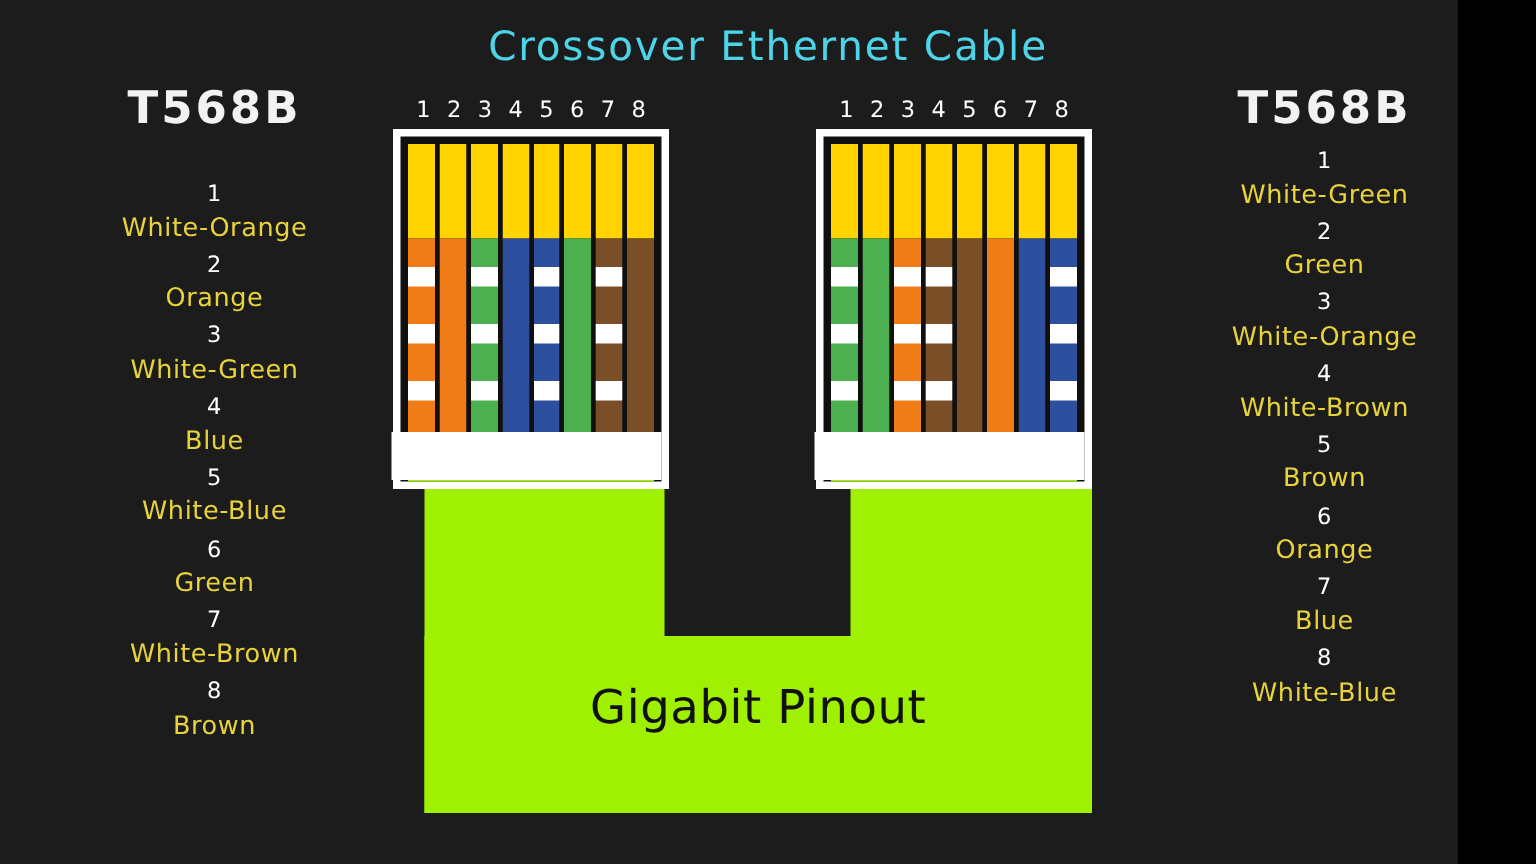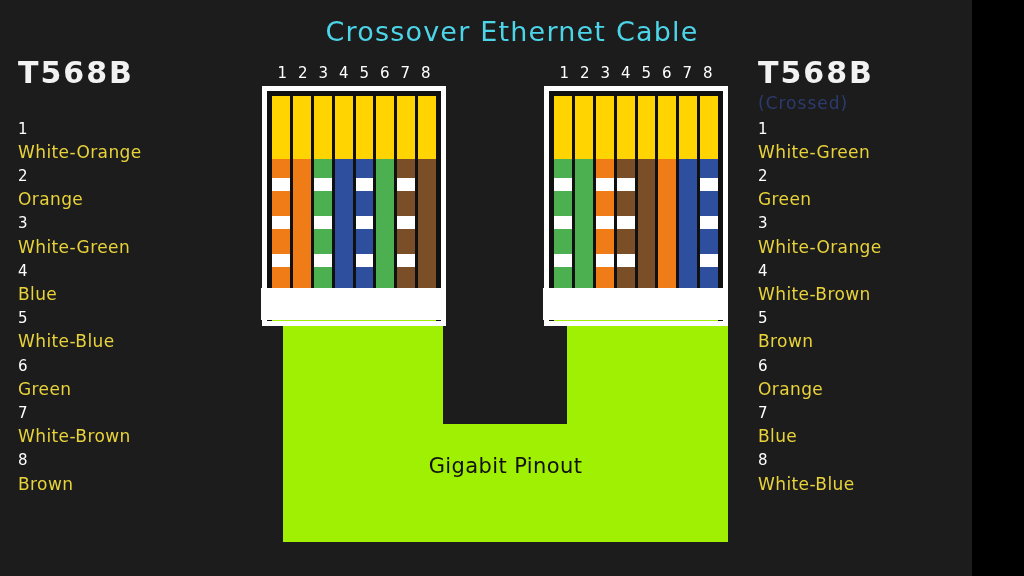--- a/index.html
+++ b/index.html
@@ -31,20 +31,21 @@
     color: #4CD5E8;
     font-family: "DejaVu Sans", sans-serif;
     font-weight: 400;
   }
 
   
   .side-col {
     position: absolute;
     top: 56px;
     width: 250px;
+    text-align: center;
   }
   #col-left  { left: 18px; }
   #col-right { left: 758px; }
 
   .col-head {
     font-size: 30px;
     font-weight: 700;
     color: #f2f2f2;
     letter-spacing: 2px;
     line-height: 1.15;
@@ -100,21 +101,21 @@
     height: 118px;
     background: #A0F004;
   }
   #jacket-text {
     position: absolute;
     left: 283px;
     top: 452px;
     width: 445px;
     text-align: center;
     color: #111;
-    font-size: 21px;
+    font-size: 31px;
     line-height: 1.35;
     letter-spacing: 0.4px;
     z-index: 6;
   }
 
   
   .connector {
     position: absolute;
     top: 86px;
     width: 184px;
@@ -240,21 +241,20 @@
         <div class="pin-name">Green</div>
         <div class="pin-num">7</div>
         <div class="pin-name">White-Brown</div>
         <div class="pin-num">8</div>
         <div class="pin-name">Brown</div>
       </div>
   </div>
 
   <div id="col-right" class="side-col">
     <div class="col-head">T568B</div>
-    <div class="col-sub">(Crossed)</div>
     <div class="pin-list">
         <div class="pin-num">1</div>
         <div class="pin-name">White-Green</div>
         <div class="pin-num">2</div>
         <div class="pin-name">Green</div>
         <div class="pin-num">3</div>
         <div class="pin-name">White-Orange</div>
         <div class="pin-num">4</div>
         <div class="pin-name">White-Brown</div>
         <div class="pin-num">5</div>

